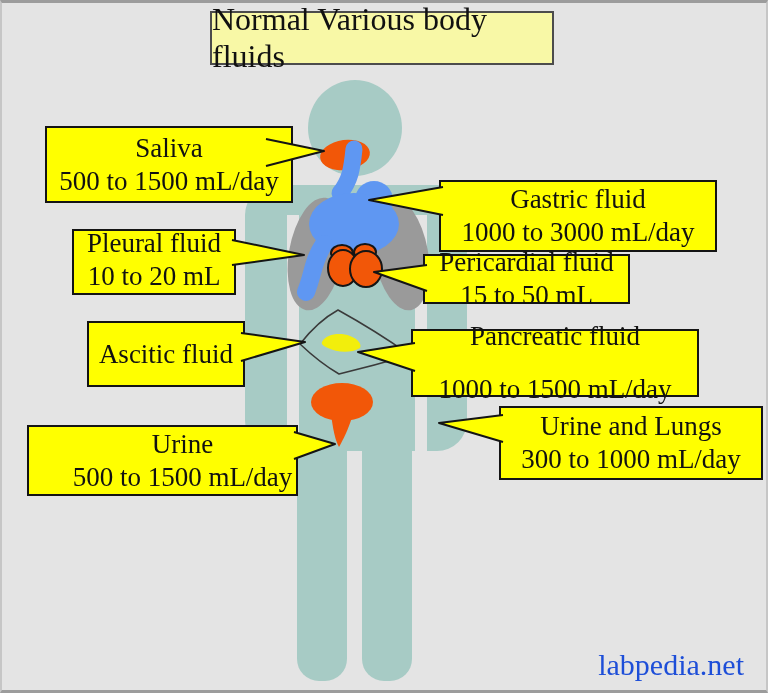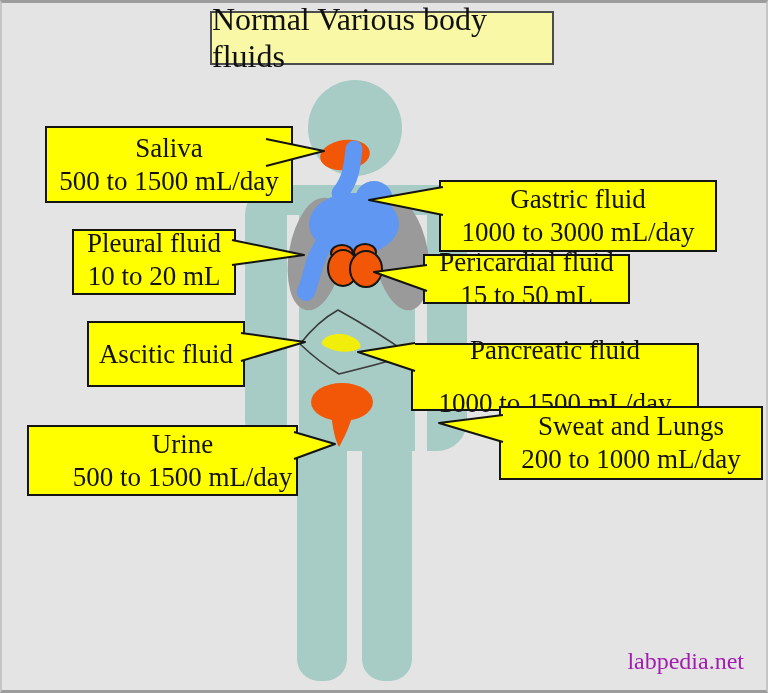--- a/index.html
+++ b/index.html
@@ -35,26 +35,26 @@
     position:absolute; z-index:2; box-sizing:border-box;
     background:var(--boxYellow); border:2px solid #141414; color:var(--text);
     display:flex; flex-direction:column; justify-content:center; align-items:center;
     text-align:center; font-size:27px; line-height:33px; white-space:nowrap;
   }
   #callout-saliva      {left:20px;  top:123px; width:248px; height:77px;margin-left:23px;}
   #callout-gastric     {left:437px; top:177px; width:278px; height:72px;align-items:center;}
   #callout-pleural     {left:70px;  top:226px; width:164px; height:66px;justify-content:flex-end;}
   #callout-pericardial {left:421px; top:251px; width:207px; height:50px;}
   #callout-ascitic     {left:85px;  top:318px; width:158px; height:66px;}
-  #callout-pancreatic  {left:409px; top:340px; width:288px; height:68px;gap:20px;}
+  #callout-pancreatic  {left:409px; top:326px; width:288px; height:68px;gap:20px;}
   #callout-urine       {left:25px;  top:422px; width:271px; height:71px;padding-left:40px;}
   #callout-sweat       {left:497px; top:403px; width:264px; height:74px;}
   #watermark{
     position:absolute; right:22px; top:645px; z-index:2;
-    font-size:24px; color:#a21caf;
+    font-size:30px; color:#1d4ed8;
   }
 </style>
 </head>
 <body>
 
 <div id="canvas">
 
   <svg class="body-layer" width="764" height="687" viewBox="0 0 764 687">
 
     <rect class="f-teal" x="295" y="420" width="50" height="258" rx="22"></rect>
@@ -121,22 +121,22 @@
   </div>
   <div class="callout" id="callout-pancreatic">
     <span>Pancreatic fluid</span>
     <span>1000 to 1500 mL/day</span>
   </div>
   <div class="callout" id="callout-urine">
     <span>Urine</span>
     <span>500 to 1500 mL/day</span>
   </div>
   <div class="callout" id="callout-sweat">
-    <span>Sweat and Lungs</span>
-    <span>200 to 1000 mL/day</span>
+    <span>Urine and Lungs</span>
+    <span>300 to 1000 mL/day</span>
   </div>
 
   <svg class="pointer-layer" width="764" height="687" viewBox="0 0 764 687">
     <path class="pointer" d="M 264,136 L 322,148 L 264,163"></path>
     <path class="pointer" d="M 441,184 L 367,197 L 441,212"></path>
     <path class="pointer" d="M 230,237 L 302,252 L 230,262"></path>
     <path class="pointer" d="M 425,262 L 372,269 L 425,288"></path>
     <path class="pointer" d="M 239,330 L 303,339 L 239,358"></path>
     <path class="pointer" d="M 413,340 L 356,349 L 413,368"></path>
     <path class="pointer" d="M 292,429 L 333,441 L 292,456"></path>

